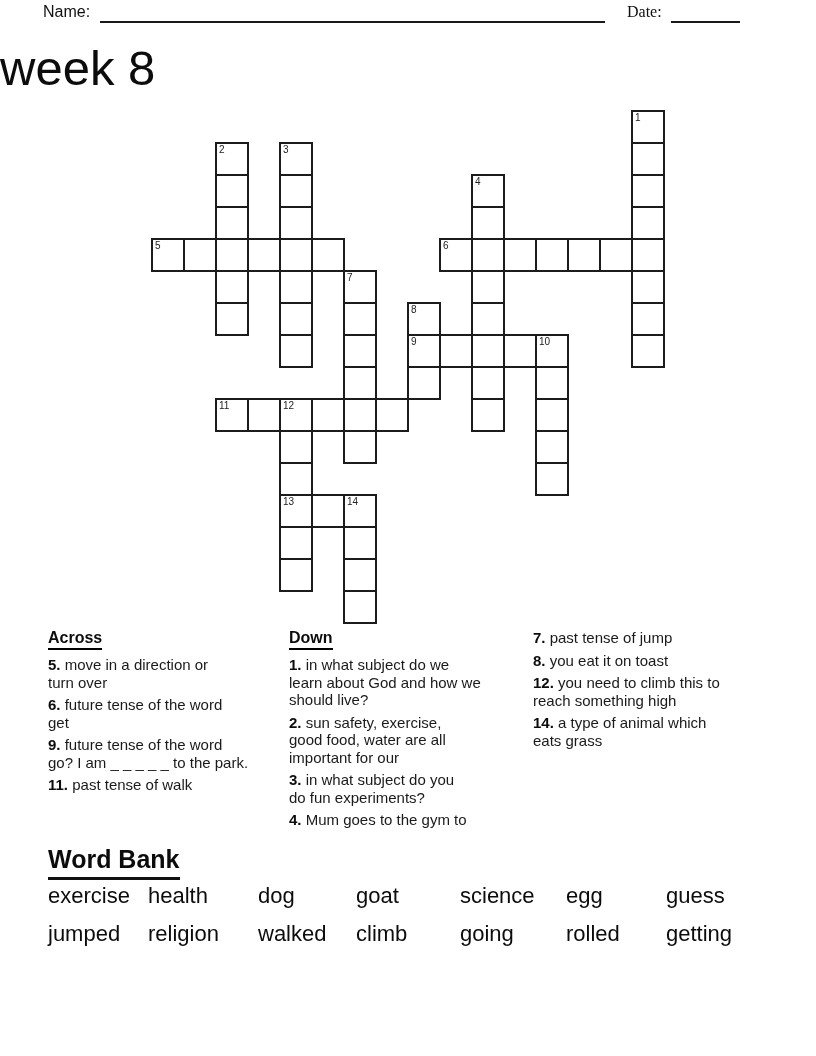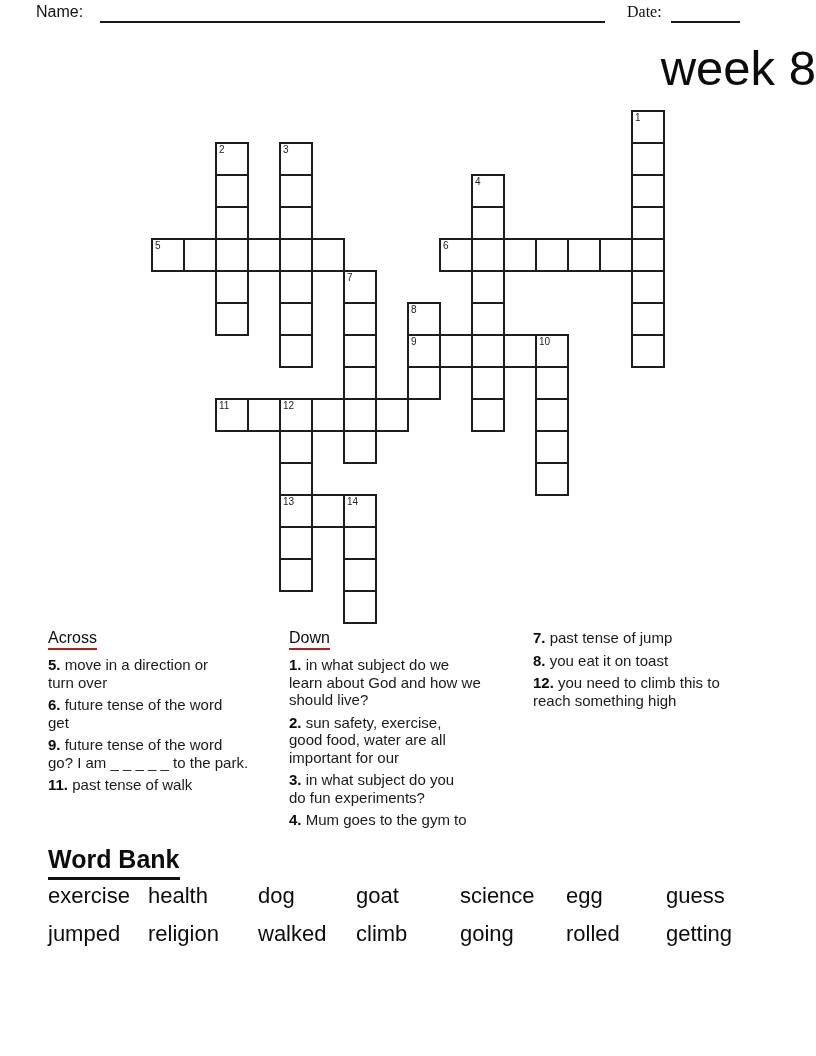--- a/index.html
+++ b/index.html
@@ -4,50 +4,50 @@
 <style>
   html,body { margin:0; padding:0; background:#fff; }
   .page {
     position:relative; width:816px; height:1056px; background:#ffffff;
     font-family:"Liberation Sans","DejaVu Sans",sans-serif; color:#111;
     overflow:hidden;
   }
 
   
   .hdr-label { position:absolute; top:3px; font-size:16px; color:#111; }
-  .name-label { left:36px; }
+  .name-label { left:43px; }
   .date-label { left:627px;font-family:Liberation Serif, serif; }
   .fill-line { position:absolute; top:0; height:21px; border-bottom:2px solid #1a1a1a; }
   .name-line { left:100px; width:505px; }
   .date-line { left:671px; width:69px; }
 
   
   .title {
     position:absolute; top:40px; left:0; width:100%;
-    text-align:right; font-size:49px; font-weight:500; letter-spacing:0px; color:#0c0c0c;
+    text-align:left; font-size:49px; font-weight:500; letter-spacing:0px; color:#0c0c0c;
   }
 
   
   .grid { position:absolute; left:151px; top:110px; width:514px; height:514px; }
   .cell {
     position:absolute; width:34px; height:34px; box-sizing:border-box;
     background:#fff; border:2px solid #1c1c1c;
   }
   .cellnum {
     position:absolute; top:0px; left:2px; font-size:10px; line-height:11px; color:#222;
   }
 
   
   .clue-col { position:absolute; top:629px; }
   .col-across { left:48px;  width:240px; }
   .col-down1  { left:289px; width:238px; }
   .col-down2  { left:533px; width:250px; }
   .clue-heading {
-    display:inline-block; font-size:16px; font-weight:normal; color:#0c0c0c;
-    border-bottom:2px solid #b91c1c; padding-bottom:1px; margin-bottom:6px;
+    display:inline-block; font-size:16px; font-weight:bold; color:#0c0c0c;
+    border-bottom:2px solid #000000; padding-bottom:1px; margin-bottom:6px;
   }
   .clue { font-size:15px; line-height:17.5px; margin-bottom:5px; color:#1a1a1a; }
   .clue b { color:#0c0c0c; }
   .cluetext { white-space:pre-line; }
 
   
   .wb-heading {
     position:absolute; left:48px; top:845px; font-size:25px; font-weight:bold; color:#0c0c0c;
     border-bottom:3px solid #111; padding-bottom:3px;
   }
@@ -198,20 +198,22 @@
         <div class="clue"><b>4.</b><span class="cluetext"> Mum goes to the gym to</span></div>
       </div>
   </div>
 
   <div class="clue-col col-down2">
     <div>
         <div class="clue"><b>7.</b><span class="cluetext"> past tense of jump</span></div>
         <div class="clue"><b>8.</b><span class="cluetext"> you eat it on toast</span></div>
         <div class="clue"><b>12.</b><span class="cluetext"> you need to climb this to
 reach something high</span></div>
+        <div class="clue"><b>14.</b><span class="cluetext"> a type of animal which
+eats grass</span></div>
       </div>
   </div>
 
   <div class="wb-heading">Word Bank</div>
   <div class="wb-rows">
       <div class="wb-row">
         <span class="wb-word">exercise</span>
         <span class="wb-word">health</span>
         <span class="wb-word">dog</span>
         <span class="wb-word">goat</span>

